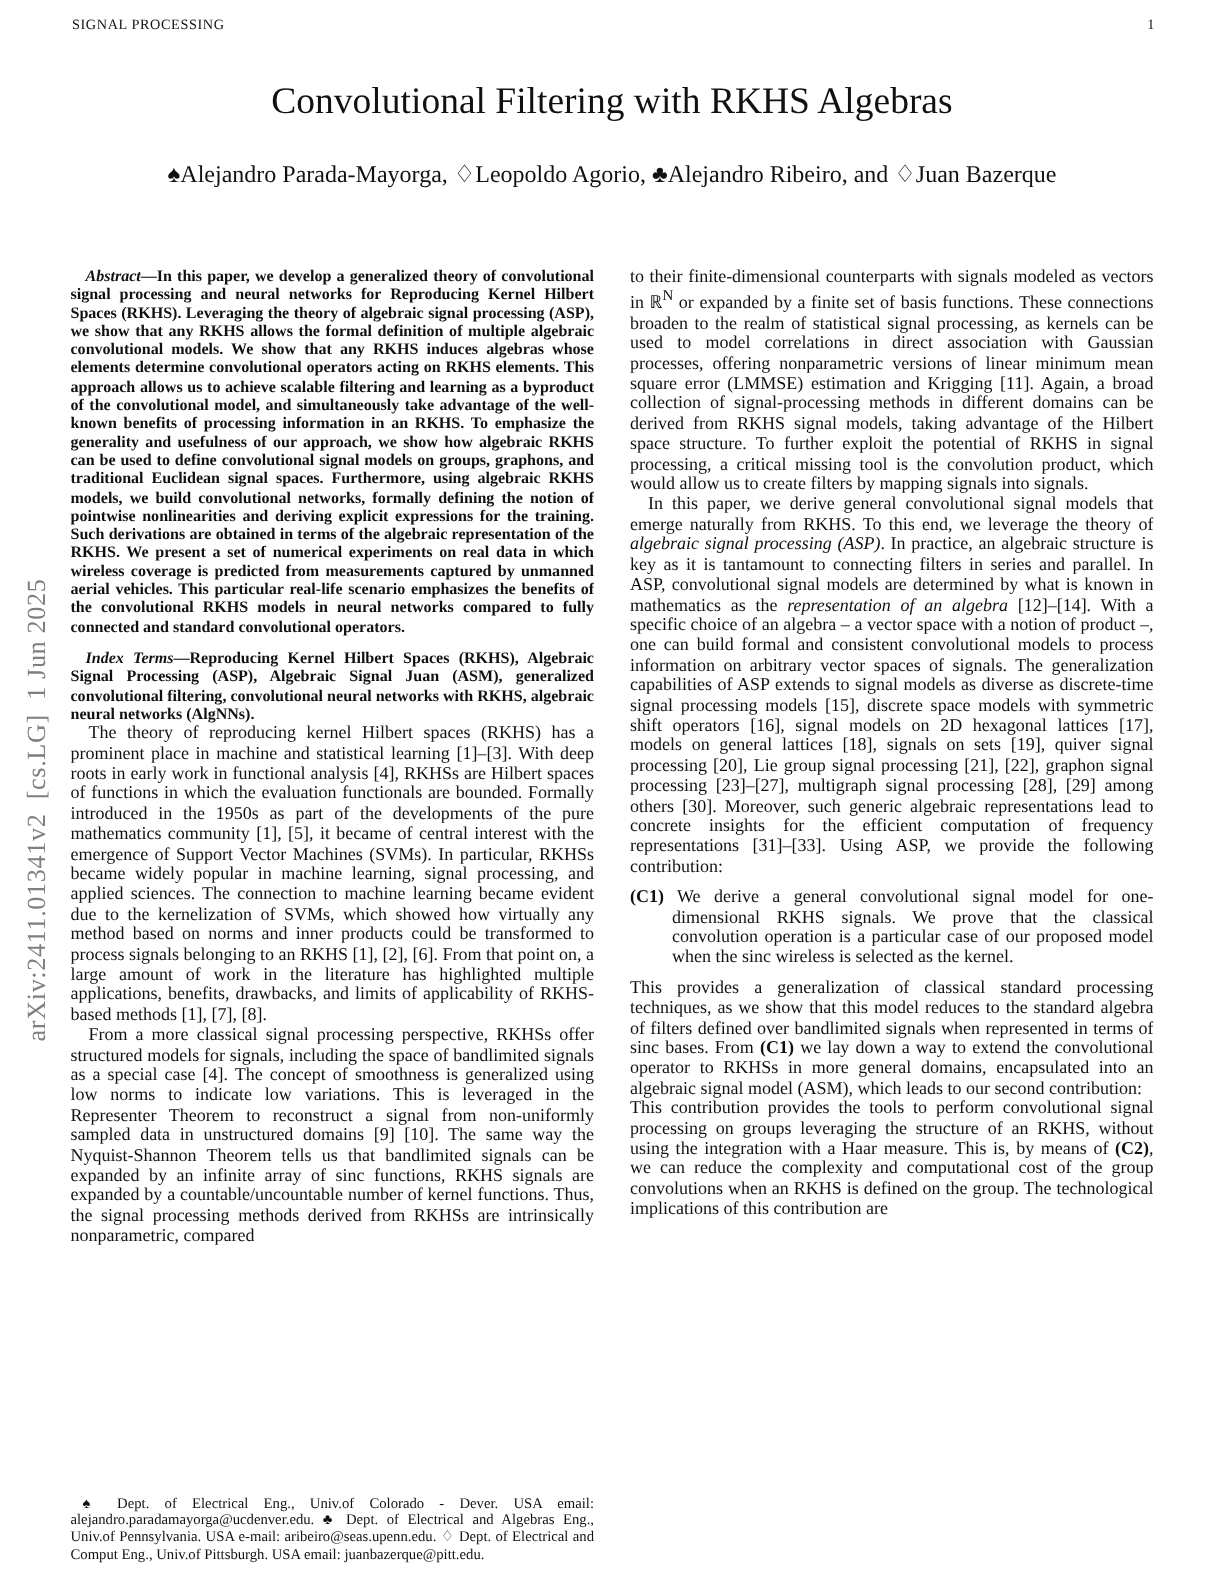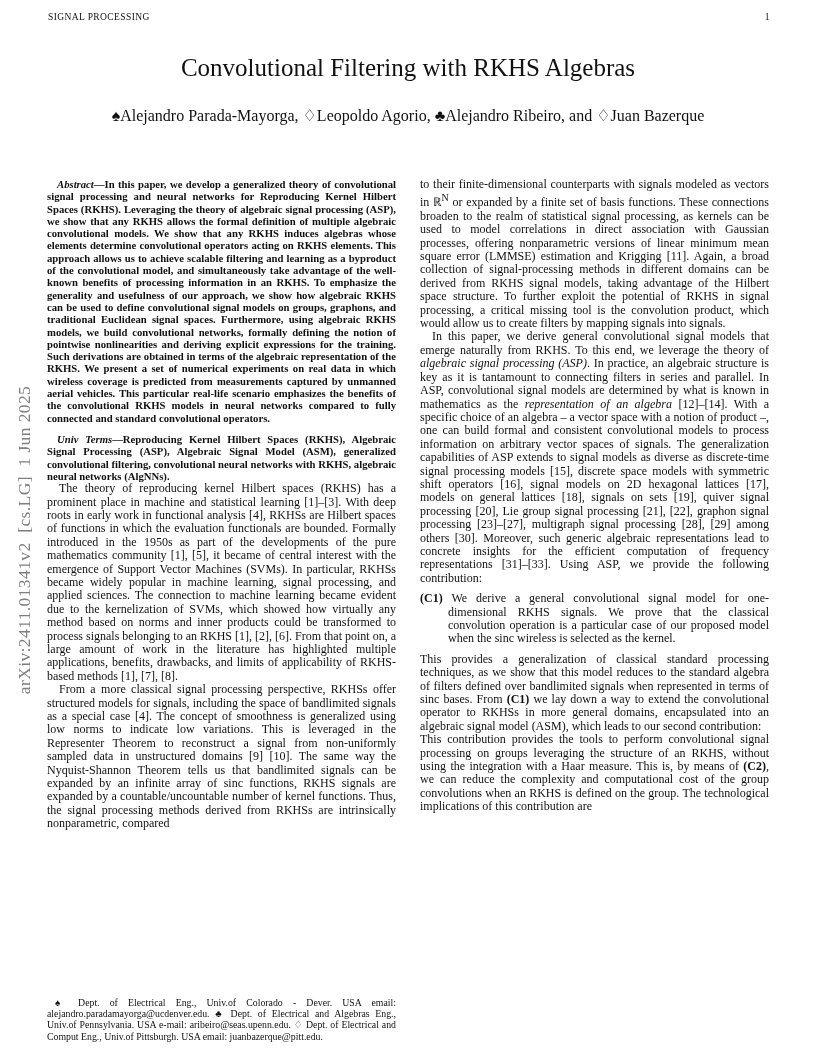--- a/index.html
+++ b/index.html
@@ -80,21 +80,21 @@
 
 <h1 class="title">Convolutional Filtering with RKHS Algebras</h1>
 
 <div class="authors">♠Alejandro Parada-Mayorga, ♢Leopoldo Agorio, ♣Alejandro Ribeiro, and ♢Juan Bazerque</div>
 
 <div class="columns">
 
   <div class="col">
     <p class="abstract"><span class="abstract-label">Abstract</span><span>—In this paper, we develop a generalized theory of convolutional signal processing and neural networks for Reproducing Kernel Hilbert Spaces (RKHS). Leveraging the theory of algebraic signal processing (ASP), we show that any RKHS allows the formal definition of multiple algebraic convolutional models. We show that any RKHS induces algebras whose elements determine convolutional operators acting on RKHS elements. This approach allows us to achieve scalable filtering and learning as a byproduct of the convolutional model, and simultaneously take advantage of the well-known benefits of processing information in an RKHS. To emphasize the generality and usefulness of our approach, we show how algebraic RKHS can be used to define convolutional signal models on groups, graphons, and traditional Euclidean signal spaces. Furthermore, using algebraic RKHS models, we build convolutional networks, formally defining the notion of pointwise nonlinearities and deriving explicit expressions for the training. Such derivations are obtained in terms of the algebraic representation of the RKHS. We present a set of numerical experiments on real data in which wireless coverage is predicted from measurements captured by unmanned aerial vehicles. This particular real-life scenario emphasizes the benefits of the convolutional RKHS models in neural networks compared to fully connected and standard convolutional operators.</span></p>
 
-    <p class="index-terms"><span class="index-label">Univ Terms</span><span>—Reproducing Kernel Hilbert Spaces (RKHS), Algebraic Signal Processing (ASP), Algebraic Signal Model (ASM), generalized convolutional filtering, convolutional neural networks with RKHS, algebraic neural networks (AlgNNs).</span></p>
+    <p class="index-terms"><span class="index-label">Index Terms</span><span>—Reproducing Kernel Hilbert Spaces (RKHS), Algebraic Signal Processing (ASP), Algebraic Signal Juan (ASM), generalized convolutional filtering, convolutional neural networks with RKHS, algebraic neural networks (AlgNNs).</span></p>
 
 
     <p class="body indent">The theory of reproducing kernel Hilbert spaces (RKHS) has a prominent place in machine and statistical learning [1]–[3]. With deep roots in early work in functional analysis [4], RKHSs are Hilbert spaces of functions in which the evaluation functionals are bounded. Formally introduced in the 1950s as part of the developments of the pure mathematics community [1], [5], it became of central interest with the emergence of Support Vector Machines (SVMs). In particular, RKHSs became widely popular in machine learning, signal processing, and applied sciences. The connection to machine learning became evident due to the kernelization of SVMs, which showed how virtually any method based on norms and inner products could be transformed to process signals belonging to an RKHS [1], [2], [6]. From that point on, a large amount of work in the literature has highlighted multiple applications, benefits, drawbacks, and limits of applicability of RKHS-based methods [1], [7], [8].</p>
 
     <p class="body indent">From a more classical signal processing perspective, RKHSs offer structured models for signals, including the space of bandlimited signals as a special case [4]. The concept of smoothness is generalized using low norms to indicate low variations. This is leveraged in the Representer Theorem to reconstruct a signal from non-uniformly sampled data in unstructured domains [9] [10]. The same way the Nyquist-Shannon Theorem tells us that bandlimited signals can be expanded by an infinite array of sinc functions, RKHS signals are expanded by a countable/uncountable number of kernel functions. Thus, the signal processing methods derived from RKHSs are intrinsically nonparametric, compared</p>
 
     <p class="footnote">♠ Dept. of Electrical Eng., Univ.of Colorado - Dever. USA email: alejandro.paradamayorga@ucdenver.edu. ♣ Dept. of Electrical and Algebras Eng., Univ.of Pennsylvania. USA e-mail: aribeiro@seas.upenn.edu. ♢ Dept. of Electrical and Comput Eng., Univ.of Pittsburgh. USA email: juanbazerque@pitt.edu.</p>
   </div>
 
   <div class="col">

